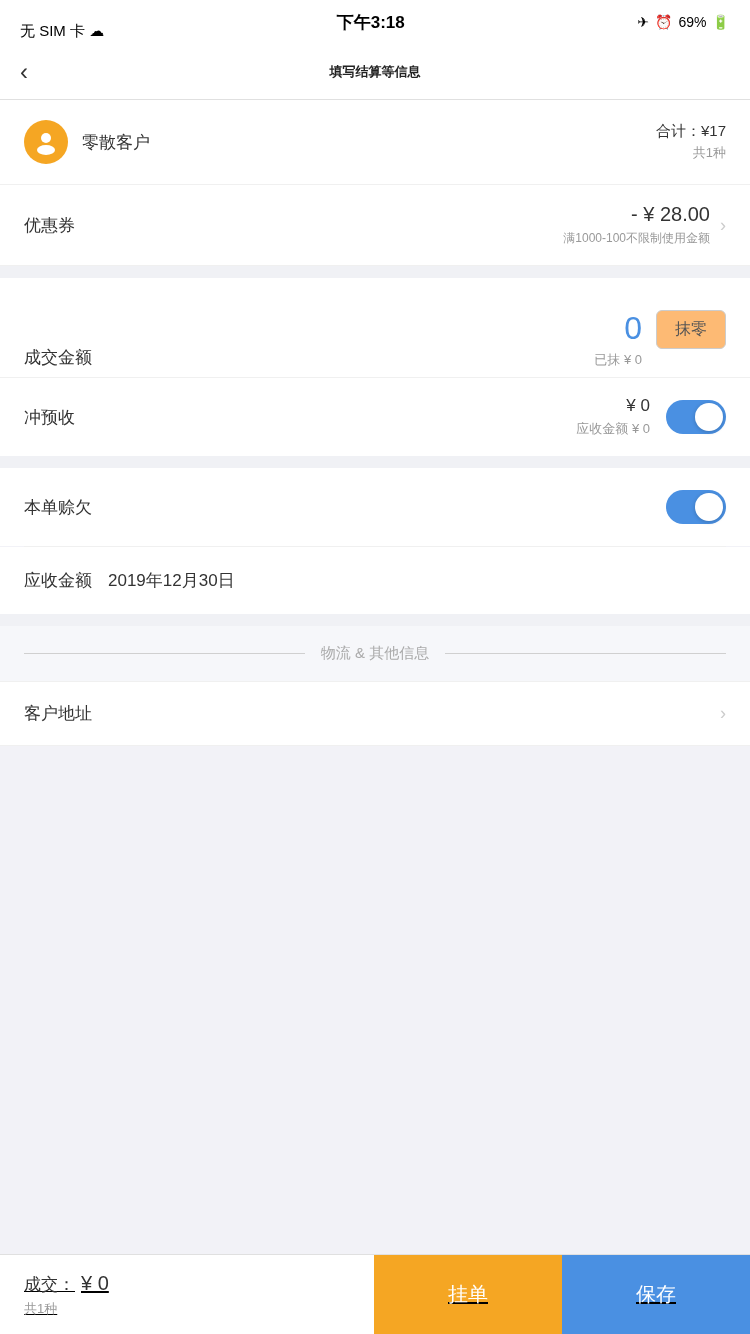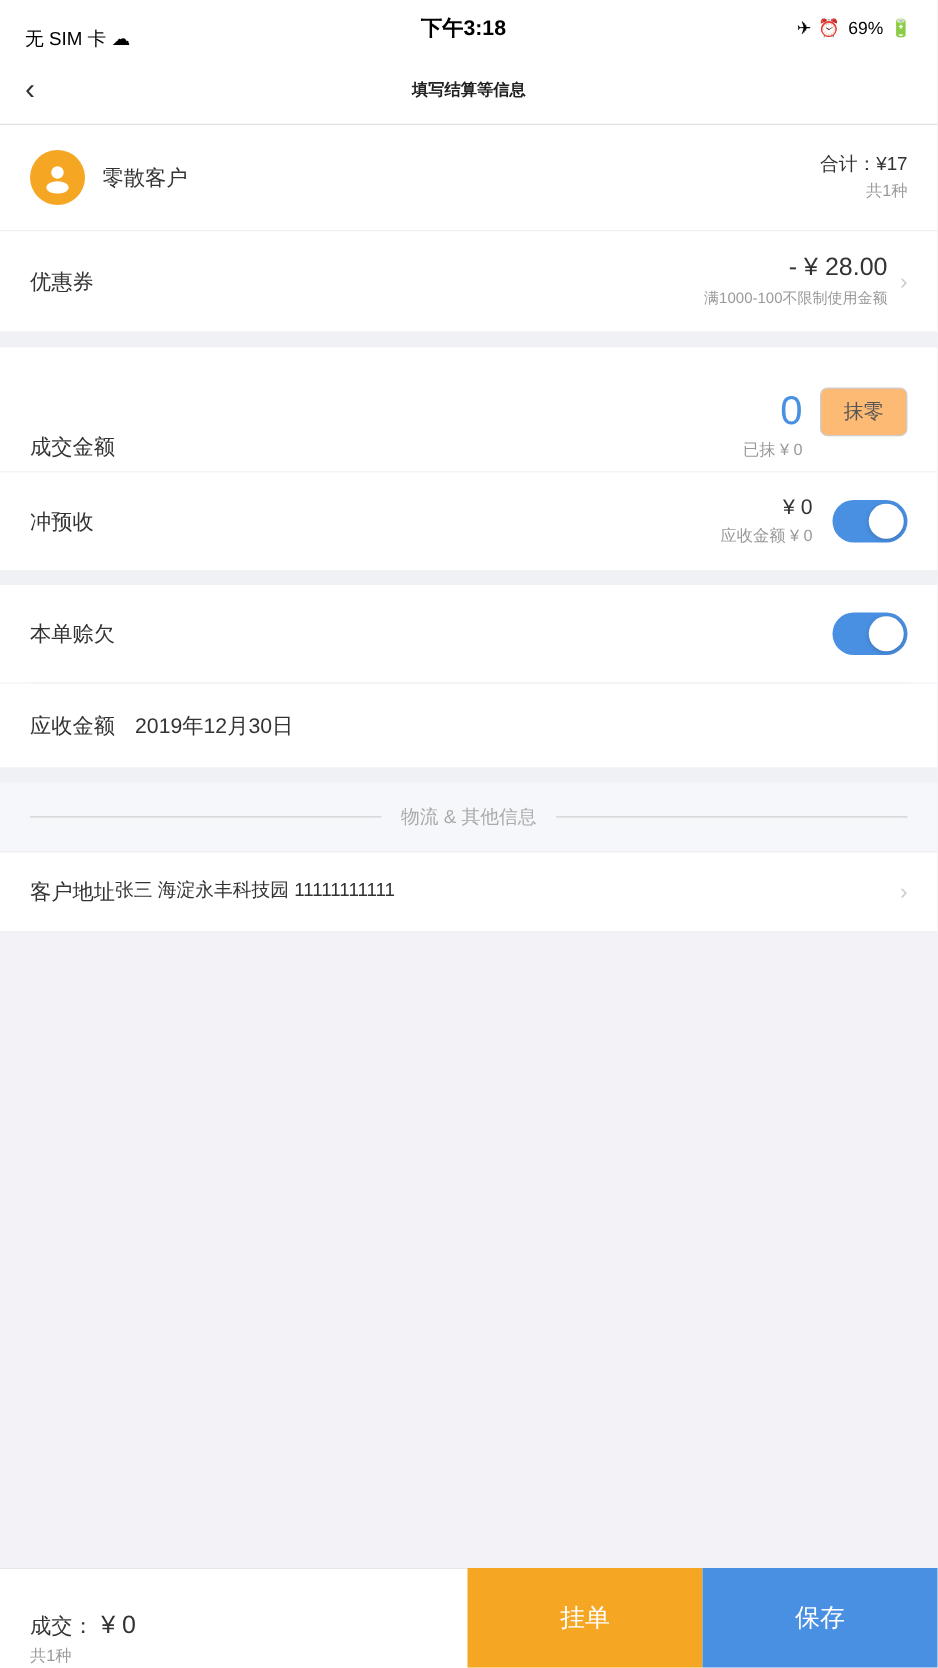--- a/index.html
+++ b/index.html
@@ -212,23 +212,24 @@
     .chevron-right { font-size: 18px; color: #ccc; }
 
     
     .bottom-footer {
       position: fixed;
       bottom: 0;
       left: 0;
       width: 750px;
       height: 80px;
       display: flex;
-      align-items: flex-end;
+      align-items: center;
       background: #fff;
       border-top: 1px solid #e0e0e0;
+      text-decoration: underline;
     }
     .footer-info {
       flex: 1;
       padding: 0 24px;
     }
     .footer-count { font-size: 13px; color: #999; margin-top: 4px; }
     .footer-btn {
       width: 188px;
       height: 80px;
       display: flex;
@@ -347,21 +348,20 @@
     <div class="logistics-line"></div>
     <span class="logistics-title">物流 &amp; 其他信息</span>
     <div class="logistics-line"></div>
   </div>
 
   <div class="full-divider"></div>
 
   <div class="address-row">
     <div class="address-left">
       <span class="address-label">客户地址</span>
-      <span class="address-value">张三 海淀永丰科技园 11111111111</span>
     </div>
     <span class="chevron-right">›</span>
   </div>
 
   <div class="full-divider"></div>
 
   <div style="height: 200px; background: #f2f2f7;"></div>
 
 </div>
 

